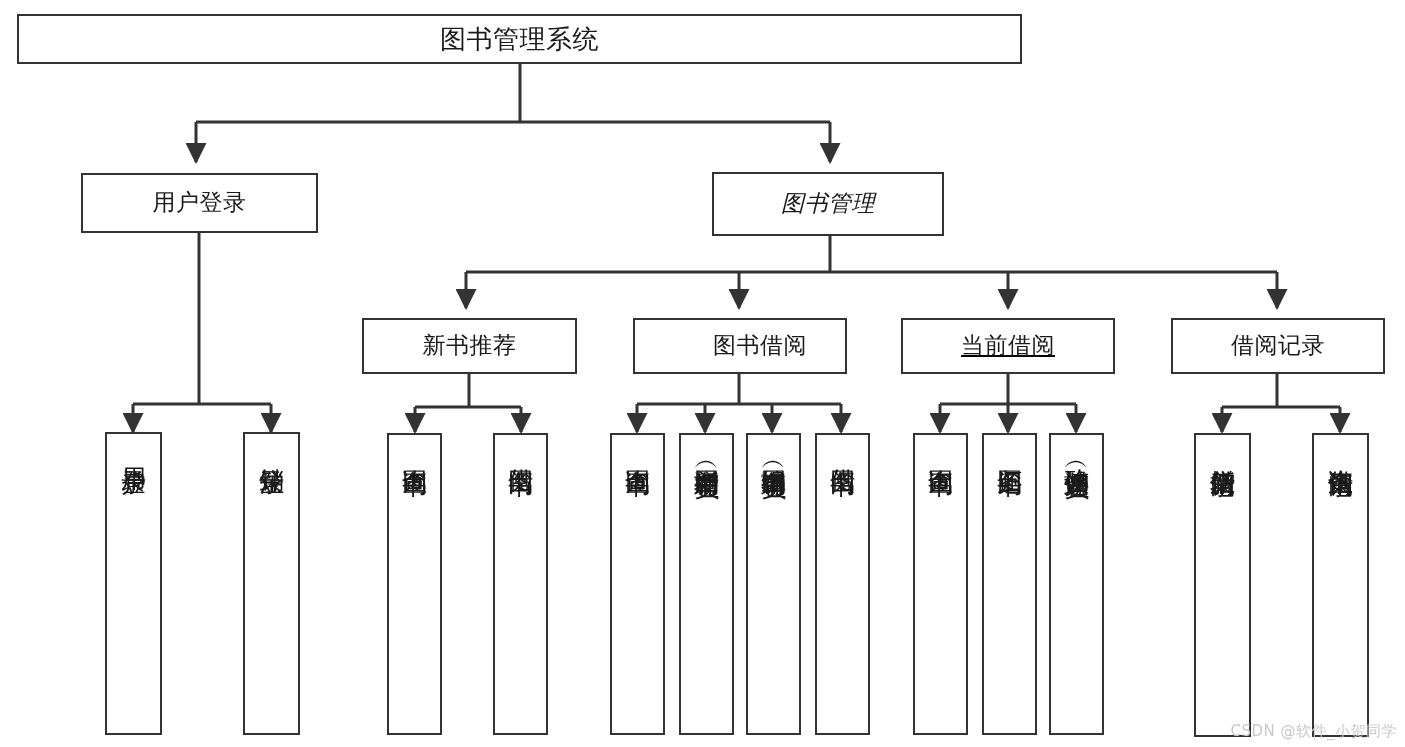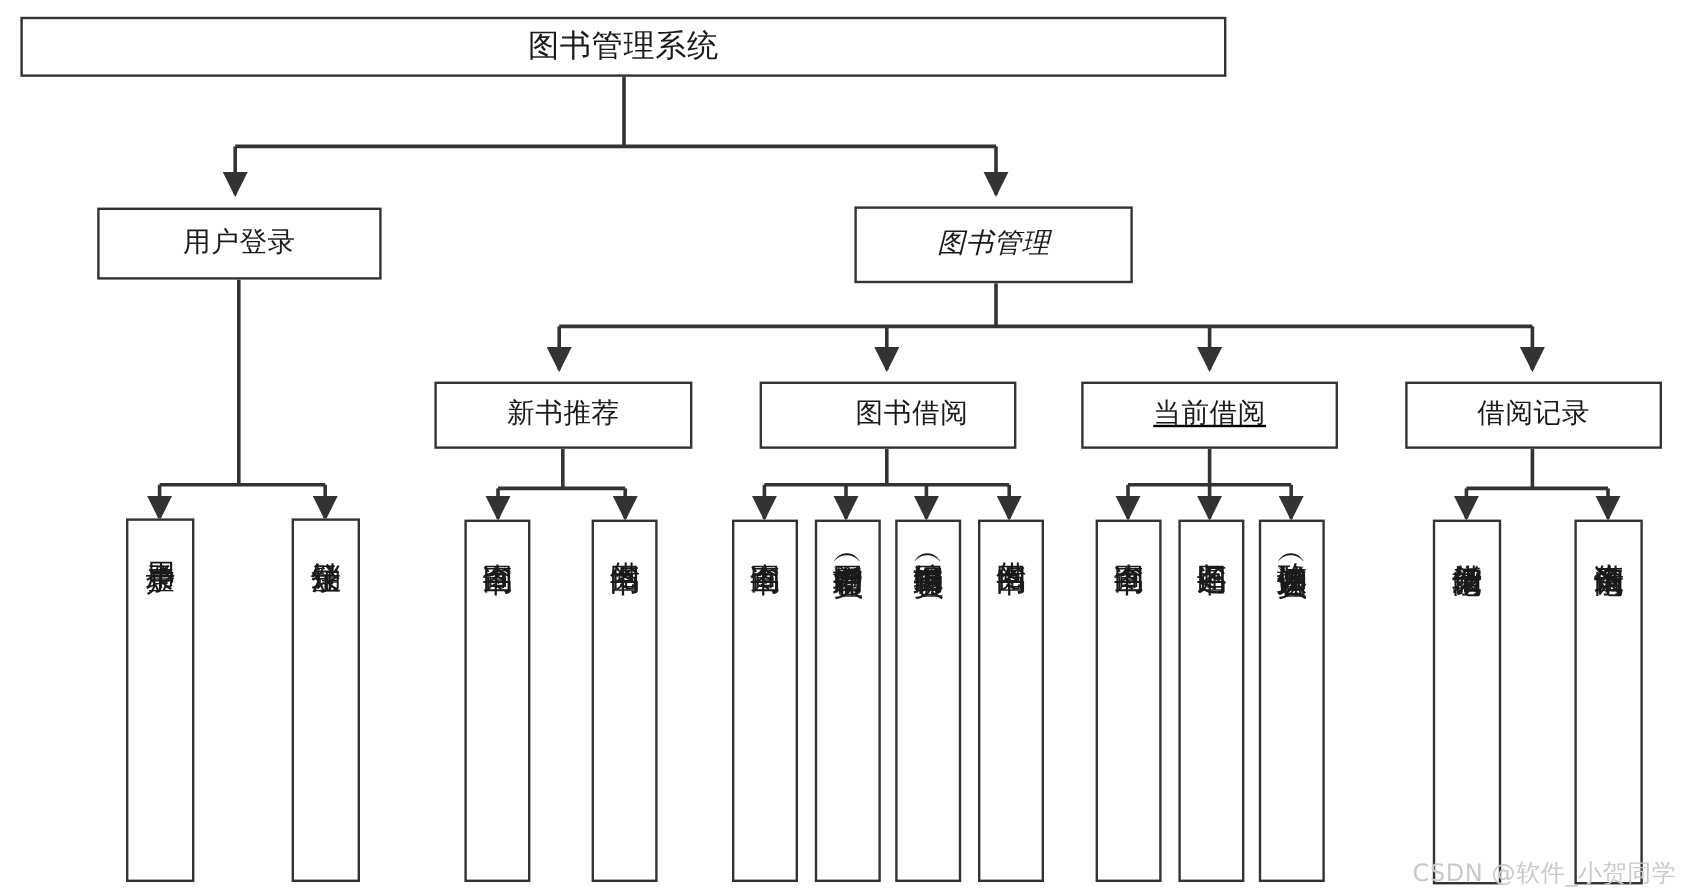--- a/index.html
+++ b/index.html
@@ -61,21 +61,21 @@
     letter-spacing: 1px;
     max-height: 290px;
   }
   .node.vert.tall .label {
     max-height: 272px;
   }
   .watermark {
     position: absolute;
     right: 8px;
     bottom: 6px;
-    font-size: 20px;
+    font-size: 15px;
     color: #c9c9c9;
     white-space: nowrap;
     z-index: 3;
     letter-spacing: 0.5px;
   }
 </style>
 </head>
 <body>
 
 <div id="canvas">

